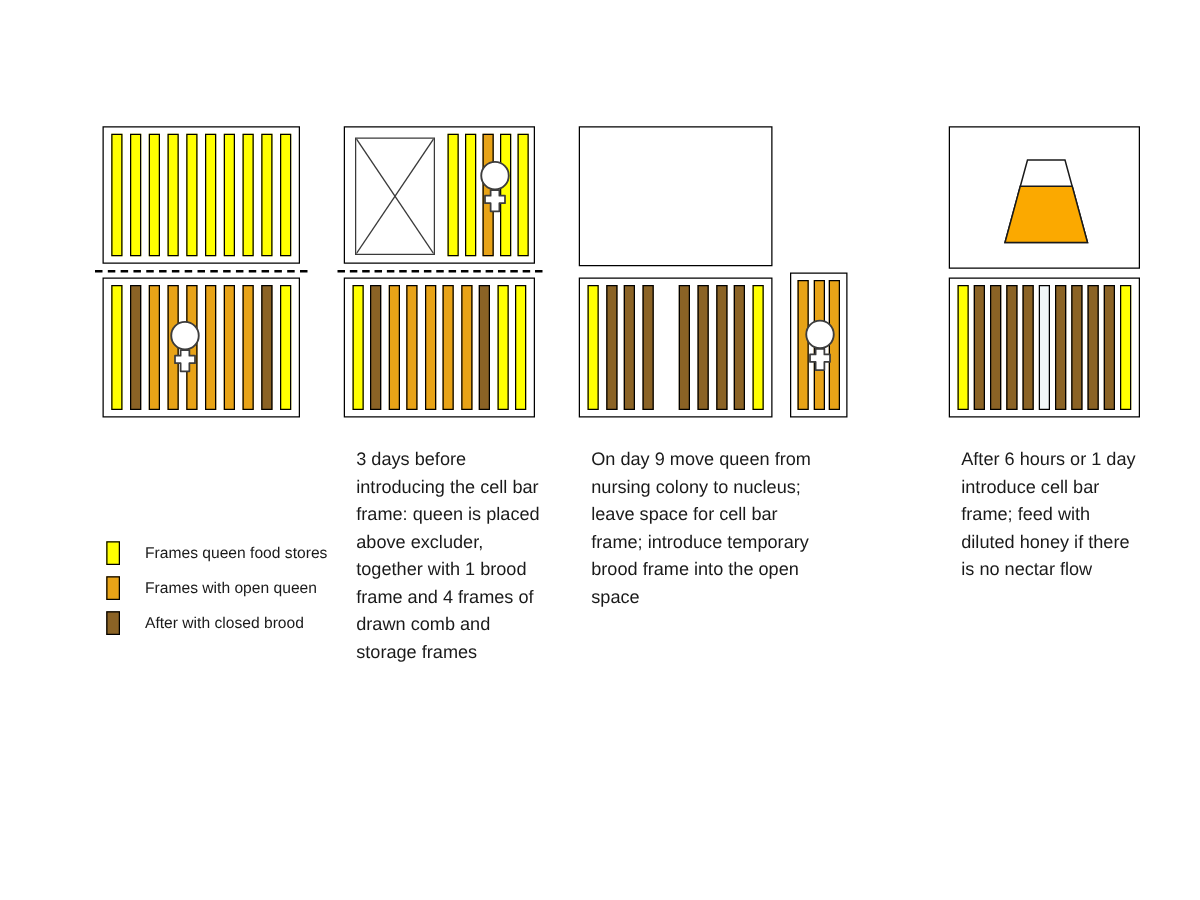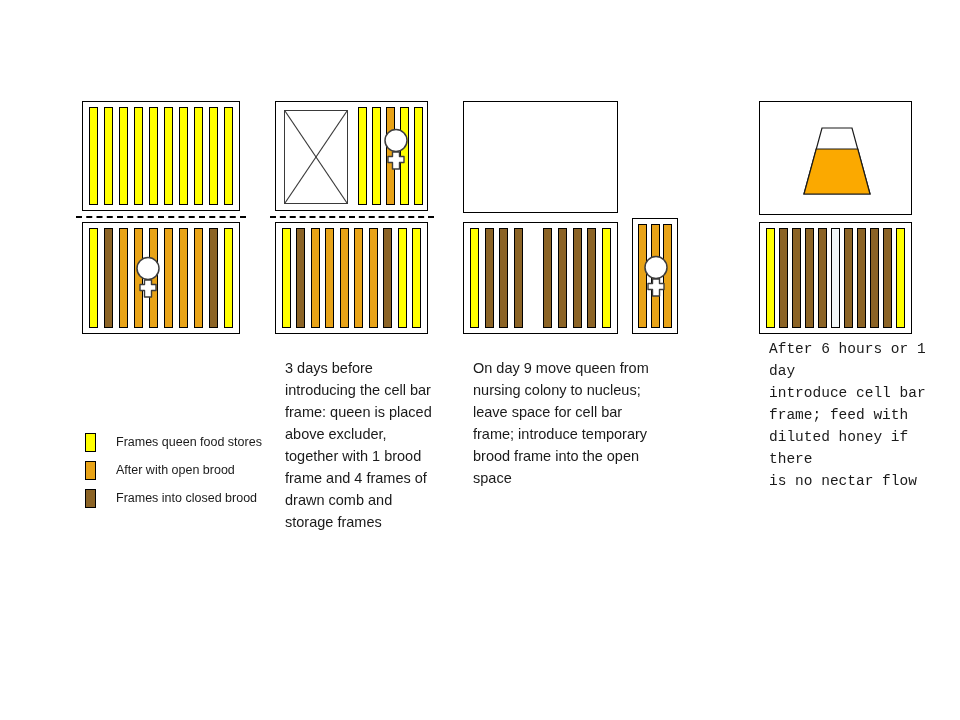--- a/index.html
+++ b/index.html
@@ -261,34 +261,34 @@
         <div class="frame closed" style="width: 9px;"></div>
         <div class="frame cellbar" style="width: 9px;"></div>
         <div class="frame closed" style="width: 9px;"></div>
         <div class="frame closed" style="width: 9px;"></div>
         <div class="frame closed" style="width: 9px;"></div>
         <div class="frame closed" style="width: 9px;"></div>
         <div class="frame food" style="width: 9px;"></div>
       </div>
   </div>
 
-  <div class="caption" style="left:769px; top:338px; width:180px;font-family:Liberation Mono, monospace;">After 6 hours or 1 day
+  <div class="caption" style="left:769px; top:357px; width:180px;">After 6 hours or 1 day
 introduce cell bar
 frame; feed with
 diluted honey if there
 is no nectar flow</div>
 
   <div class="legend" id="legend-root">
       <div class="legend-row">
         <span class="legend-swatch" style="background: rgb(255, 255, 0);"></span>
         <span class="legend-label">Frames queen food stores</span>
       </div>
       <div class="legend-row">
         <span class="legend-swatch" style="background: rgb(232, 163, 23);"></span>
-        <span class="legend-label">After with open brood</span>
+        <span class="legend-label">Frames with open queen</span>
       </div>
       <div class="legend-row">
         <span class="legend-swatch" style="background: rgb(139, 99, 37);"></span>
-        <span class="legend-label">Frames into closed brood</span>
+        <span class="legend-label">After with closed brood</span>
       </div>
     </div>
 
 </div>
 
 </body></html>

